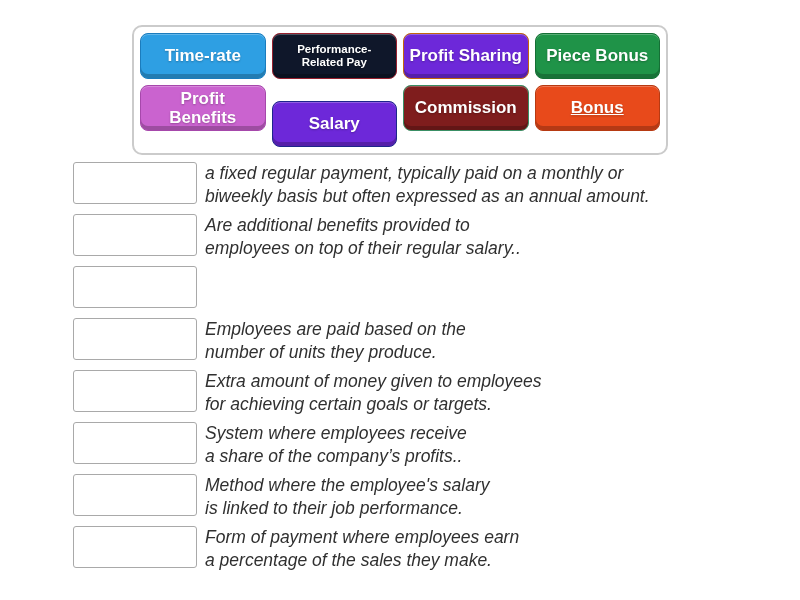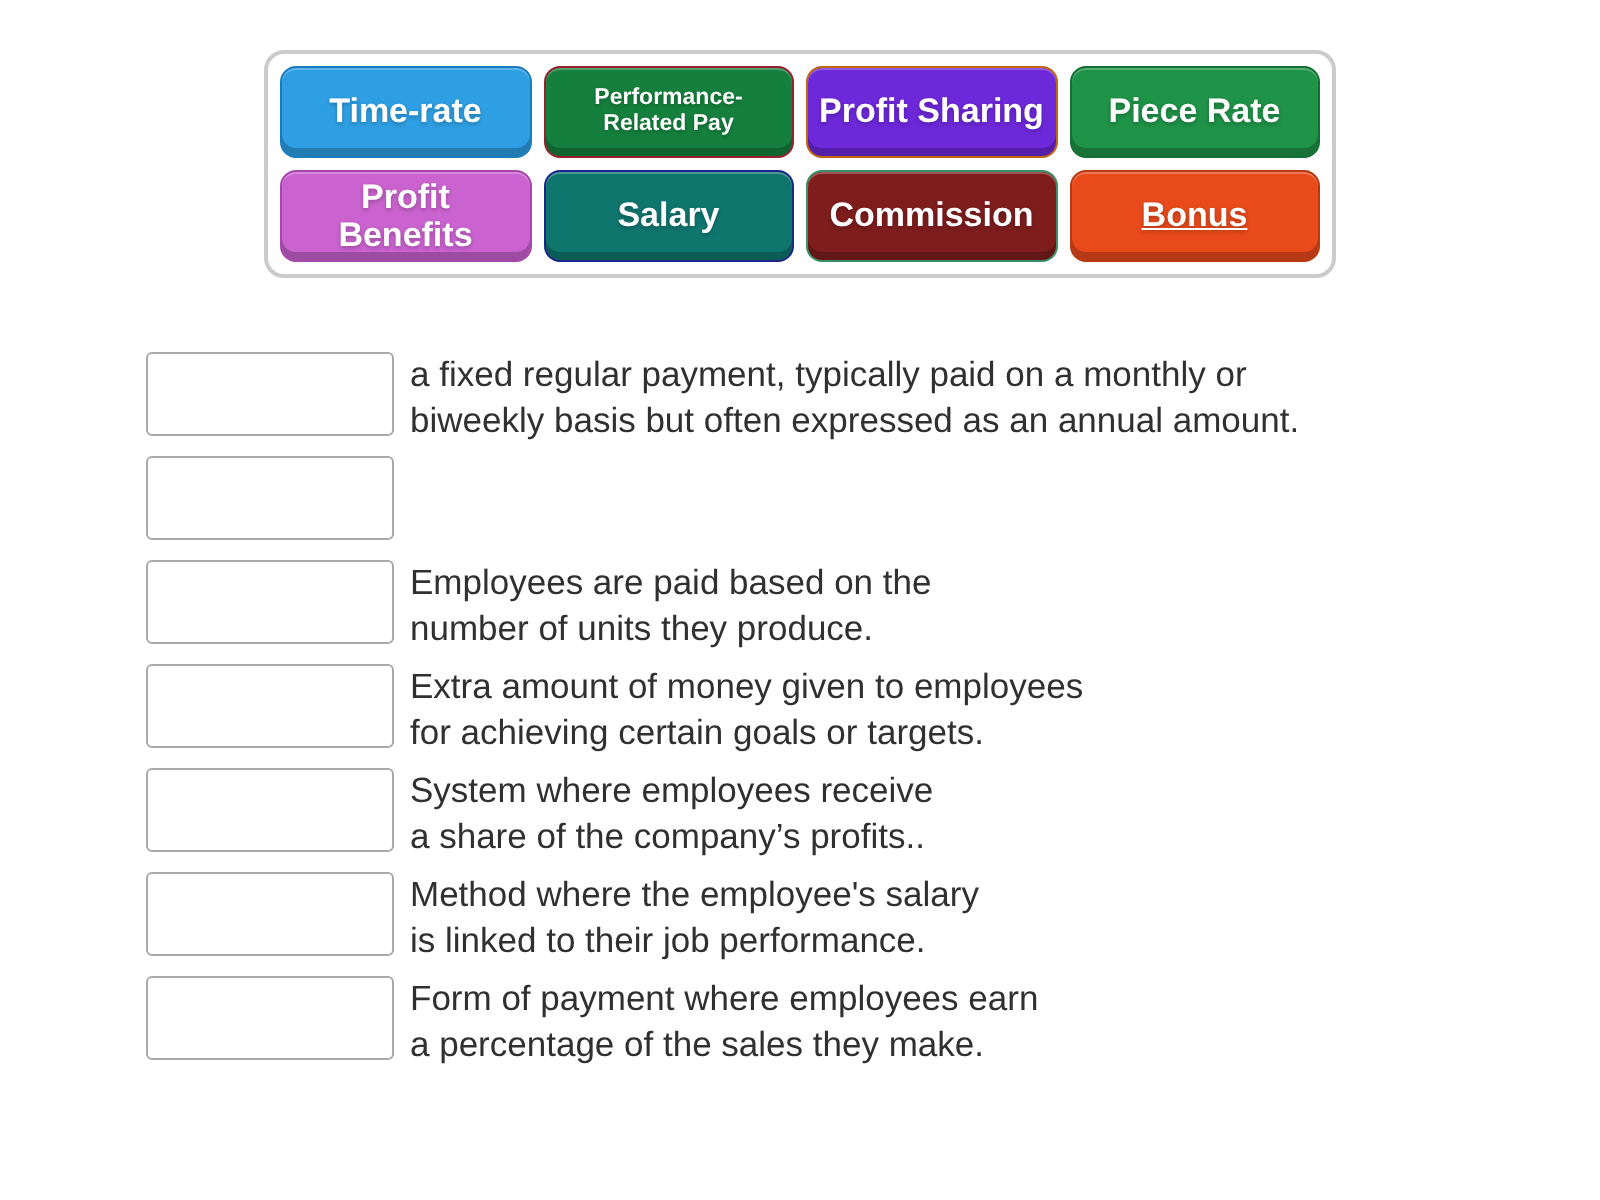--- a/index.html
+++ b/index.html
@@ -49,21 +49,22 @@
     text-shadow: 0 1px 2px rgba(0,0,0,0.25);
     user-select: none;
   }
   .tile.small {
     font-size: 11.5px;
   }
   
   .questions {
     position: absolute;
     left: 73px;
-    top: 176px;
+    top: 162px;
+    font-style: italic;
   }
   .match-row {
     display: flex;
     align-items: flex-start;
     height: 42px;
     margin-bottom: 10px;
   }
   .answer-slot {
     flex: 0 0 124px;
     width: 124px;
@@ -85,57 +86,62 @@
 <body>
 
 <div class="stage">
 
   <div class="board">
     <div class="tile-grid" id="tile-grid">
   <div class="tile" style="background: rgb(46, 159, 227); border: 1px solid rgb(27, 124, 189); box-shadow: rgba(0, 0, 0, 0.22) 0px -4px 0px inset, rgba(255, 255, 255, 0.25) 0px 1px 0px inset;">
     <span class="tile-label">Time-rate</span>
   </div>
 
-  <div class="tile small" style="background: #15803d; border: 1px solid rgb(151, 32, 46); box-shadow: rgba(0, 0, 0, 0.22) 0px -4px 0px inset, rgba(255, 255, 255, 0.25) 0px 1px 0px inset; justify-content: flex-end;">
+  <div class="tile small" style="background: #0f172a; border: 1px solid rgb(151, 32, 46); box-shadow: rgba(0, 0, 0, 0.22) 0px -4px 0px inset, rgba(255, 255, 255, 0.25) 0px 1px 0px inset; justify-content: flex-end;">
     <span class="tile-label">Performance-Related Pay</span>
   </div>
 
   <div class="tile" style="background: #6d28d9; border: 1px solid rgb(194, 102, 13); box-shadow: rgba(0, 0, 0, 0.22) 0px -4px 0px inset, rgba(255, 255, 255, 0.25) 0px 1px 0px inset;">
     <span class="tile-label">Profit Sharing</span>
   </div>
 
   <div class="tile" style="background: rgb(31, 147, 72); border: 1px solid rgb(21, 111, 53); box-shadow: rgba(0, 0, 0, 0.22) 0px -4px 0px inset, rgba(255, 255, 255, 0.25) 0px 1px 0px inset;">
-    <span class="tile-label">Piece Rate</span>
+    <span class="tile-label">Piece Bonus</span>
   </div>
 
   <div class="tile" style="background: rgb(202, 99, 207); border: 1px solid rgb(166, 72, 171); box-shadow: rgba(0, 0, 0, 0.22) 0px -4px 0px inset, rgba(255, 255, 255, 0.25) 0px 1px 0px inset;">
     <span class="tile-label">Profit Benefits</span>
   </div>
 
-  <div class="tile" style="background: #0f766e; border: 1px solid rgb(29, 38, 140); box-shadow: rgba(0, 0, 0, 0.22) 0px -4px 0px inset, rgba(255, 255, 255, 0.25) 0px 1px 0px inset;">
+  <div class="tile" style="background: #6d28d9; border: 1px solid rgb(29, 38, 140); box-shadow: rgba(0, 0, 0, 0.22) 0px -4px 0px inset, rgba(255, 255, 255, 0.25) 0px 1px 0px inset; margin-top: 16px;">
     <span class="tile-label">Salary</span>
   </div>
 
   <div class="tile" style="background: #7f1d1d; border: 1px solid rgb(58, 143, 101); box-shadow: rgba(0, 0, 0, 0.22) 0px -4px 0px inset, rgba(255, 255, 255, 0.25) 0px 1px 0px inset;">
     <span class="tile-label">Commission</span>
   </div>
 
   <div class="tile" style="background: rgb(232, 74, 27); border: 1px solid rgb(182, 58, 18); box-shadow: rgba(0, 0, 0, 0.22) 0px -4px 0px inset, rgba(255, 255, 255, 0.25) 0px 1px 0px inset; text-decoration: underline;">
     <span class="tile-label">Bonus</span>
   </div>
 </div>
   </div>
 
   <div class="questions" id="questions-list">
   <div class="match-row">
     <div class="answer-slot"></div>
     <div class="definition-text">a fixed regular payment, typically paid on a monthly or
 biweekly basis but often expressed as an annual amount.</div>
   </div>
 
+  <div class="match-row">
+    <div class="answer-slot"></div>
+    <div class="definition-text">Are additional benefits provided to
+employees on top of their regular salary..</div>
+  </div>
 
   <div class="match-row">
     <div class="answer-slot"></div>
   </div>
 
   <div class="match-row">
     <div class="answer-slot"></div>
     <div class="definition-text">Employees are paid based on the
 number of units they produce.</div>
   </div>

